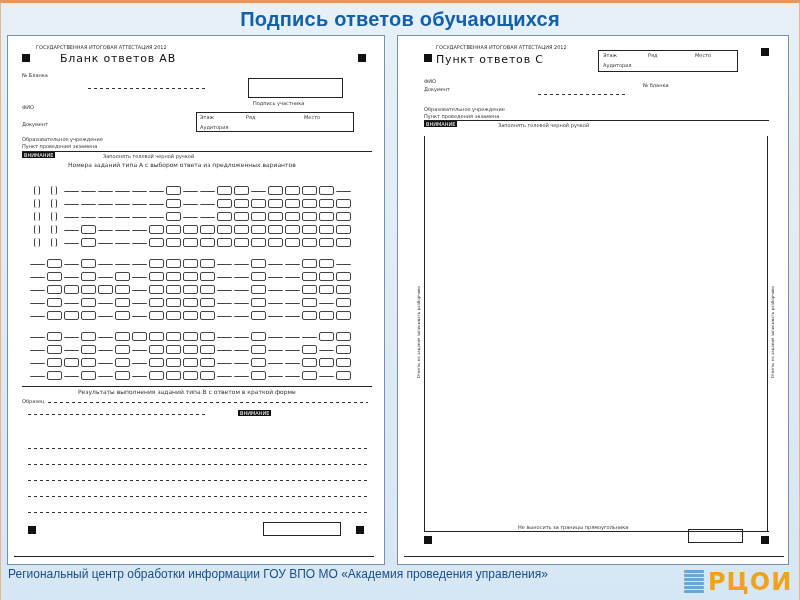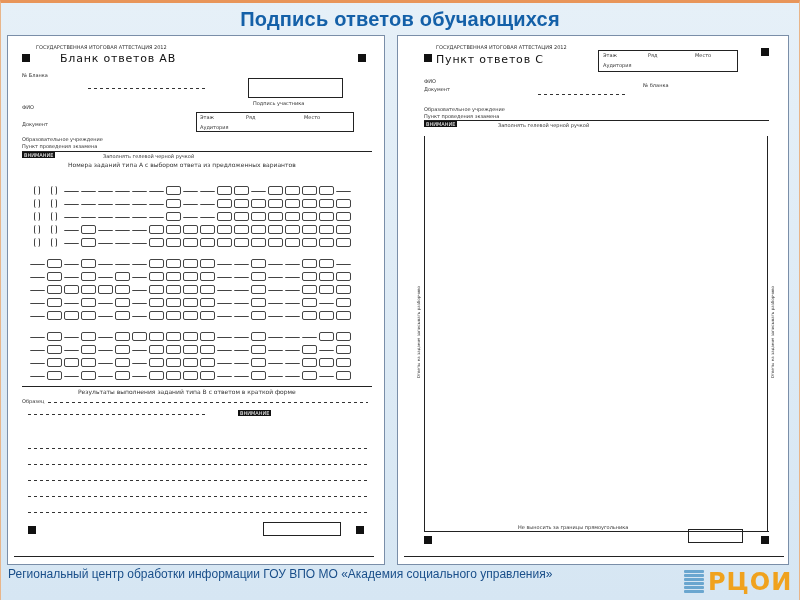--- a/index.html
+++ b/index.html
@@ -415,21 +415,21 @@
   <div class="vert-label" style="left:18px;top:250px;">Ответы на задания записывать разборчиво</div>
   <div class="vert-label" style="left:372px;top:250px;">Ответы на задания записывать разборчиво</div>
   <div class="hline" style="left:26px;top:495px;width:345px;"></div>
   <div class="tiny" style="left:120px;top:488px;">Не выносить за границы прямоугольника</div>
   <div class="marker" style="left:26px;top:500px;"></div>
   <div class="box" style="left:290px;top:493px;width:55px;height:14px;"></div>
   <div class="marker" style="left:363px;top:500px;"></div>
   <div class="hline" style="left:6px;top:520px;width:380px;"></div>
 </div>
 
-<div class="footer-text">Региональный центр обработки информации ГОУ ВПО МО «Академия социального управления»</div>
+<div class="footer-text">Региональный центр обработки информации ГОУ ВПО МО «Академия проведения управления»</div>
 <div class="logo">
   <div class="logo-stack">
       <span></span>
       <span></span>
       <span></span>
       <span></span>
       <span></span>
       <span></span>
     </div>
   <div class="logo-text">РЦОИ</div>

